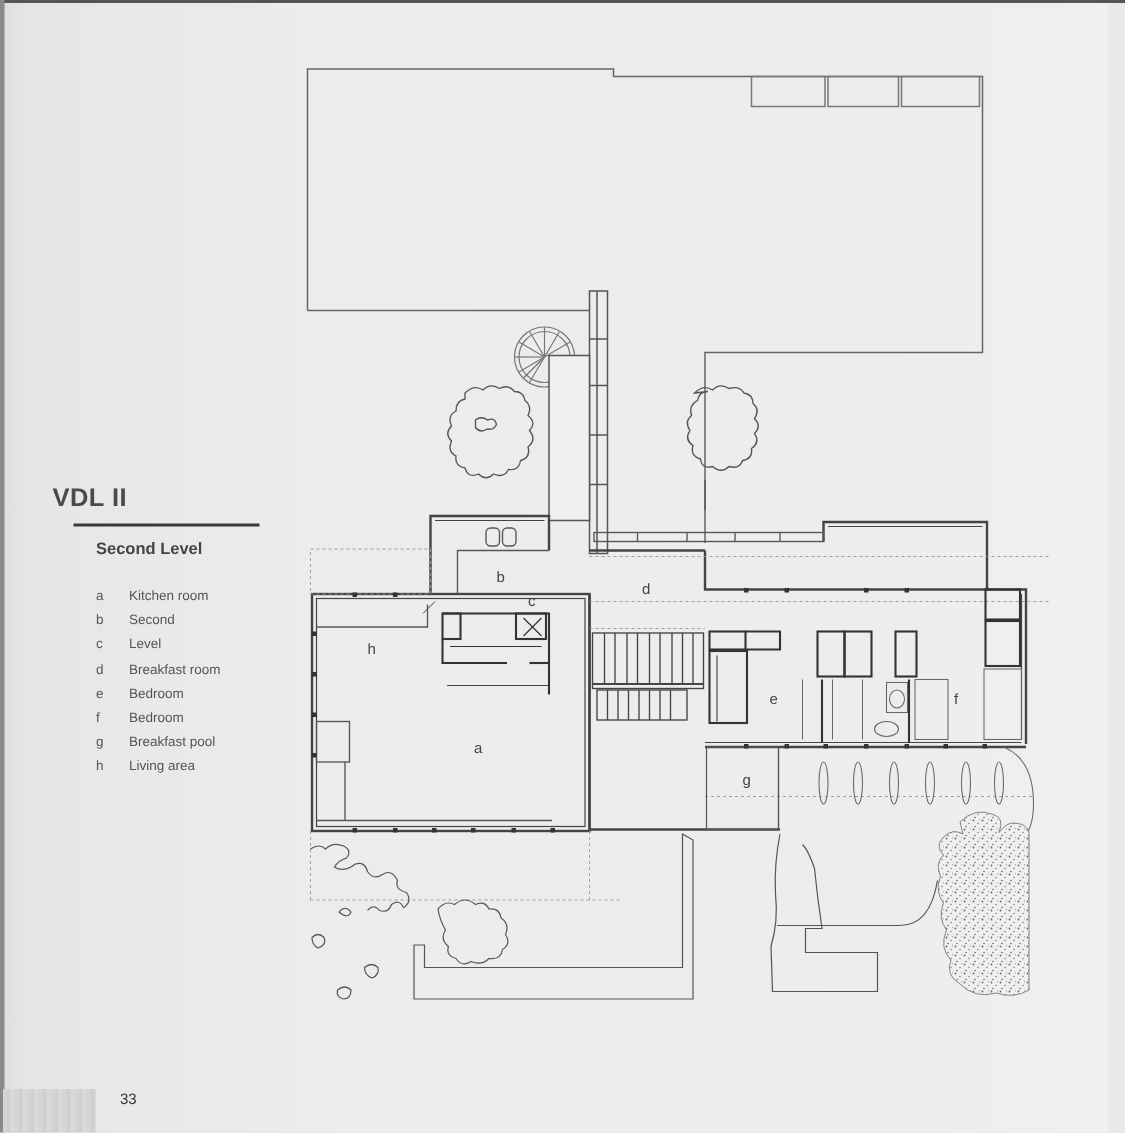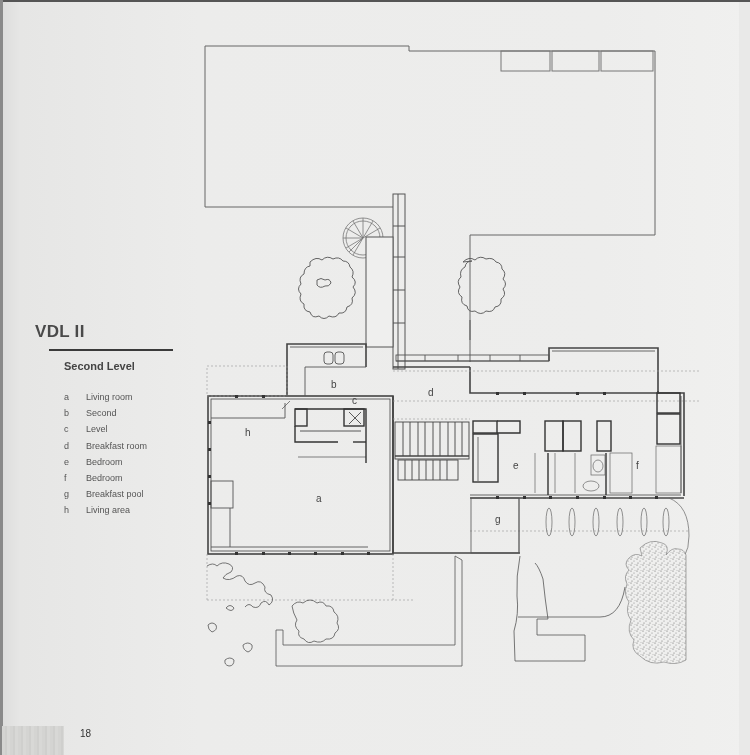--- a/index.html
+++ b/index.html
@@ -55,21 +55,21 @@
   <div class="page-edge-top"></div>
   <div class="page-edge-left"></div>
 
   <div class="title">VDL II</div>
   <div class="title-rule"></div>
   <div class="subtitle">Second Level</div>
 
   <ul class="legend">
     <li>
         <span class="key">a</span>
-        <span class="lbl">Living room</span>
+        <span class="lbl">Kitchen room</span>
       </li>
     <li>
         <span class="key">b</span>
         <span class="lbl">Second</span>
       </li>
     <li>
         <span class="key">c</span>
         <span class="lbl">Level</span>
       </li>
     <li>
@@ -320,14 +320,14 @@
     <text class="room-label" x="331" y="388">b</text>
     <text class="room-label" x="352" y="404">c</text>
     <text class="room-label" x="428" y="396">d</text>
     <text class="room-label" x="513" y="469">e</text>
     <text class="room-label" x="636" y="469">f</text>
     <text class="room-label" x="495" y="523">g</text>
     <text class="room-label" x="245" y="436">h</text>
   </svg>
 
   <div class="color-strip"></div>
-  <div class="page-number">18</div>
+  <div class="page-number">33</div>
 </div>
 
 </body></html>

